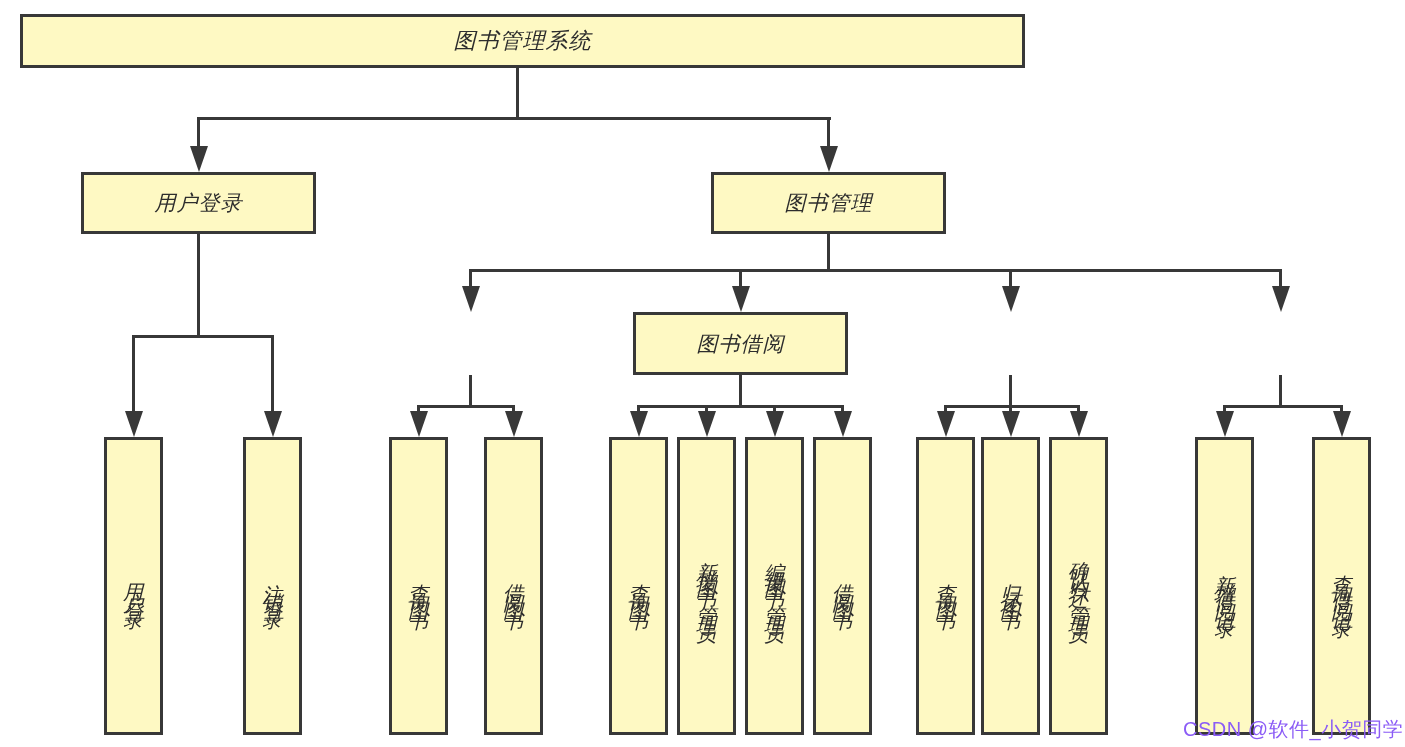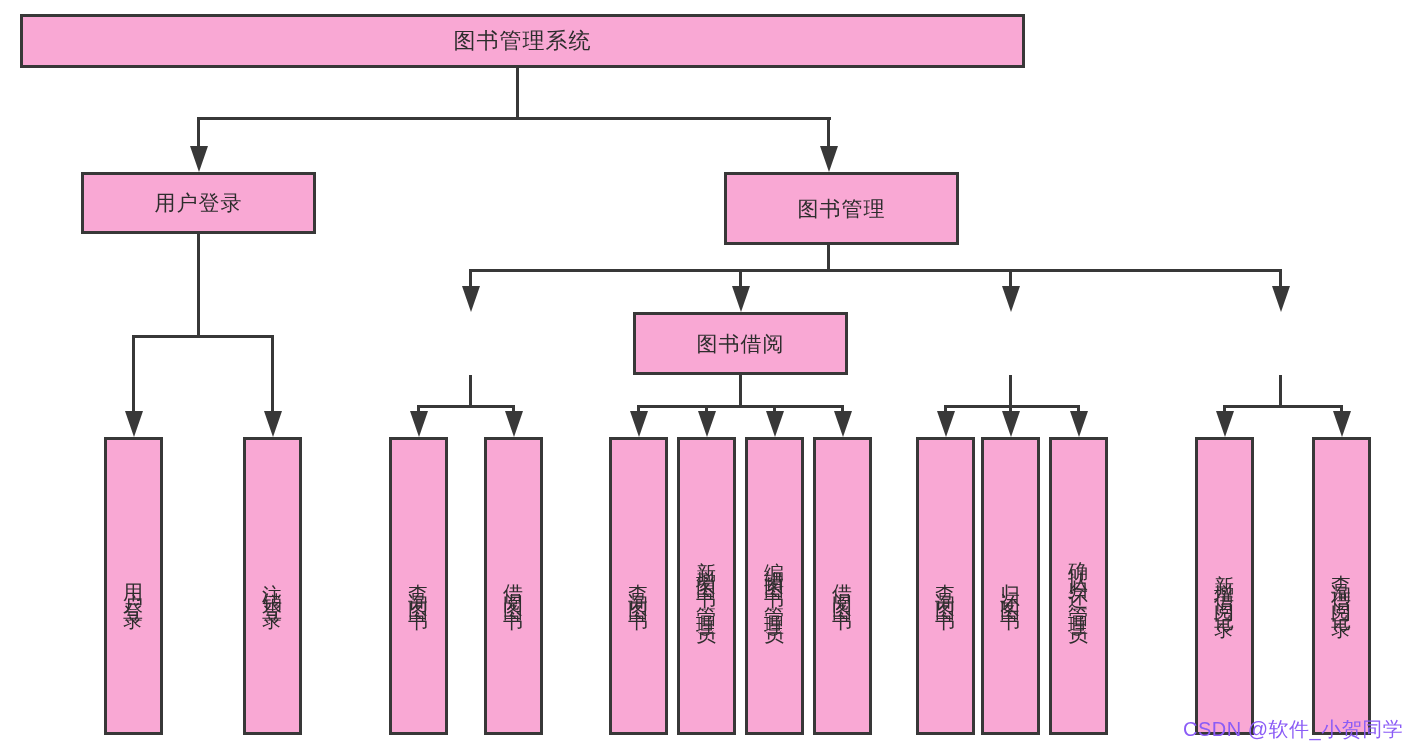--- a/index.html
+++ b/index.html
@@ -11,26 +11,27 @@
     position: relative;
     width: 1405px;
     height: 747px;
     background: #ffffff;
     font-family: "Liberation Sans", "DejaVu Sans", sans-serif;
     color: #2d2d2d;
     overflow: hidden;
   }
   .box {
     position: absolute;
-    background: #f9a8d4;
+    background: #fef9c3;
     border: 3px solid #383838;
     box-sizing: border-box;
     display: flex;
     align-items: center;
     justify-content: center;
+    font-style: italic;
   }
   .h-label {
     font-size: 21px;
     letter-spacing: 1px;
     white-space: nowrap;
   }
   .root-label {
     font-size: 22px;
     letter-spacing: 1px;
   }
@@ -131,21 +132,21 @@
   <div class="vline" style="left:1340px; top:405px; height:12px;"></div>
   <div class="arrowdown" style="left:1332.5px; top:411px;"></div>
 
   <div class="box" style="left:20px; top:14px; width:1005px; height:54px;">
     <span class="root-label">图书管理系统</span>
   </div>
 
   <div class="box" style="left:81px; top:172px; width:235px; height:62px;">
     <span class="h-label">用户登录</span>
   </div>
-  <div class="box" style="left:711px; top:172px; width:235px; height:73px;margin-left:13px;">
+  <div class="box" style="left:711px; top:172px; width:235px; height:62px;">
     <span class="h-label">图书管理</span>
   </div>
 
   <div class="box" style="left:633px; top:312px; width:215px; height:63px;">
     <span class="h-label">图书借阅</span>
   </div>
 
   <div class="box" style="left:104px; top:437px; width:59px; height:298px;">
     <span class="v-label">用户登录</span>
   </div>

